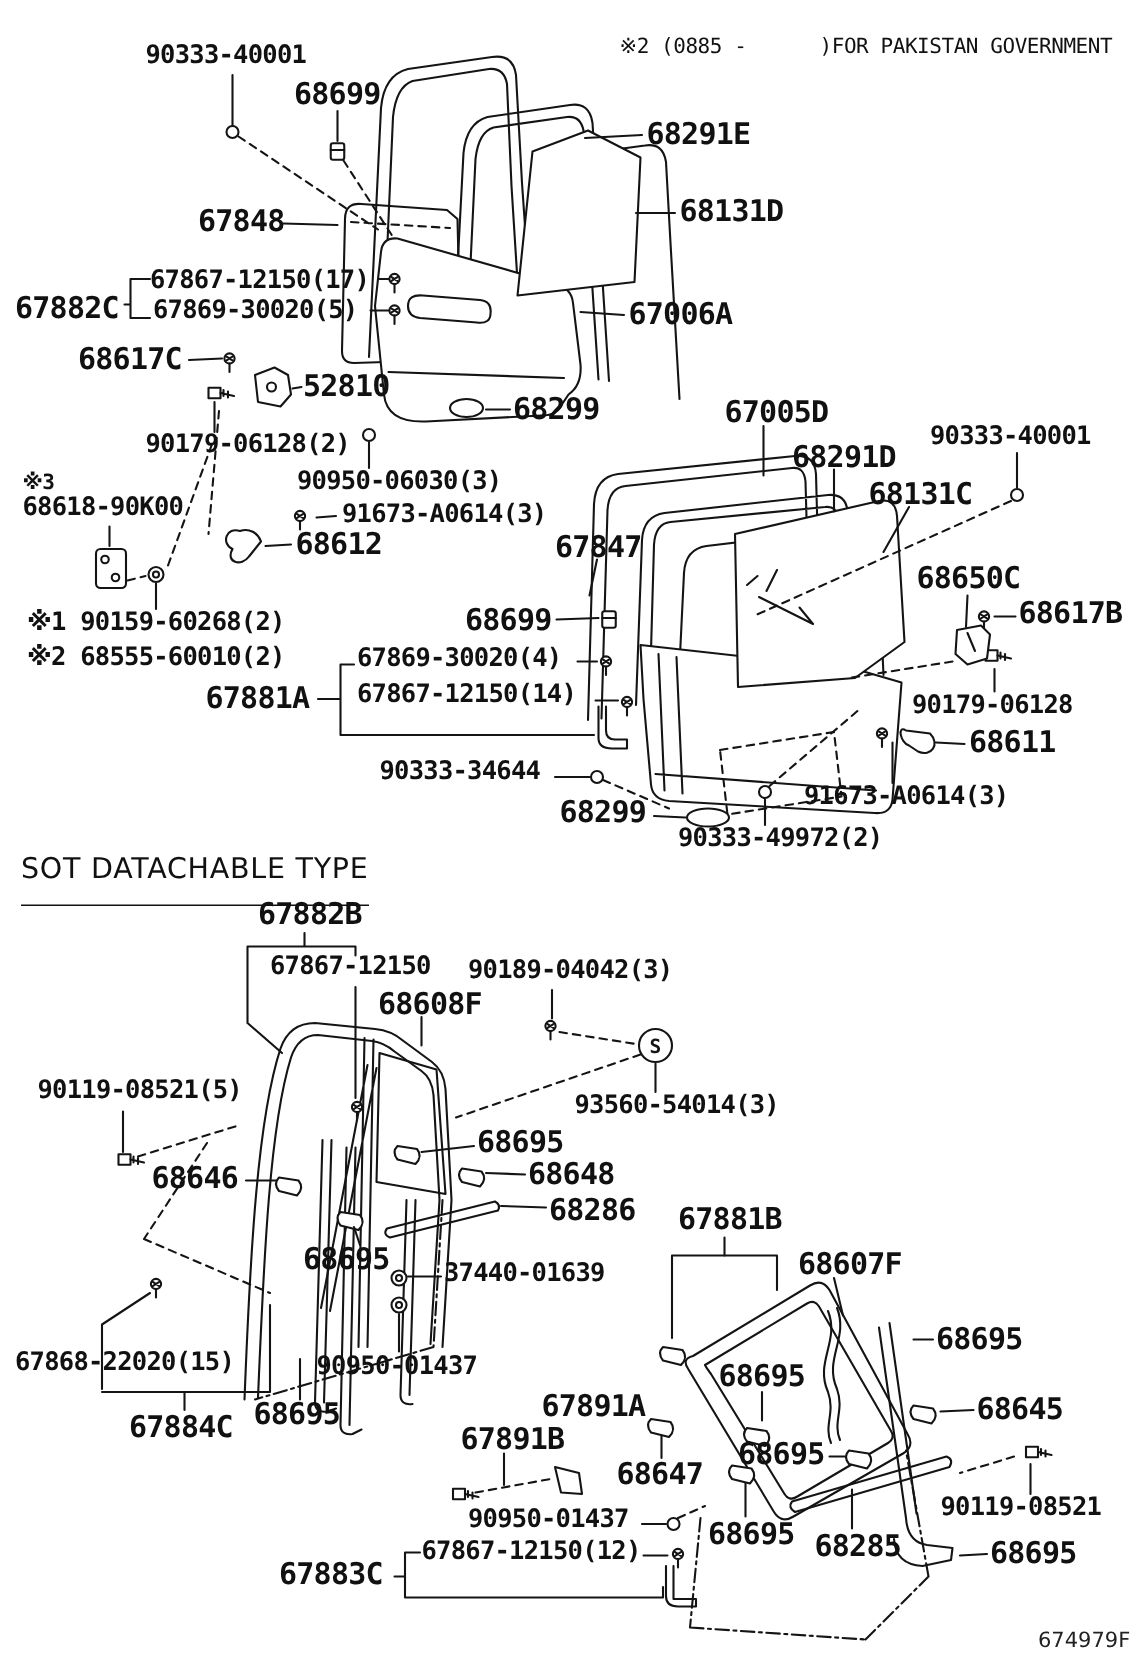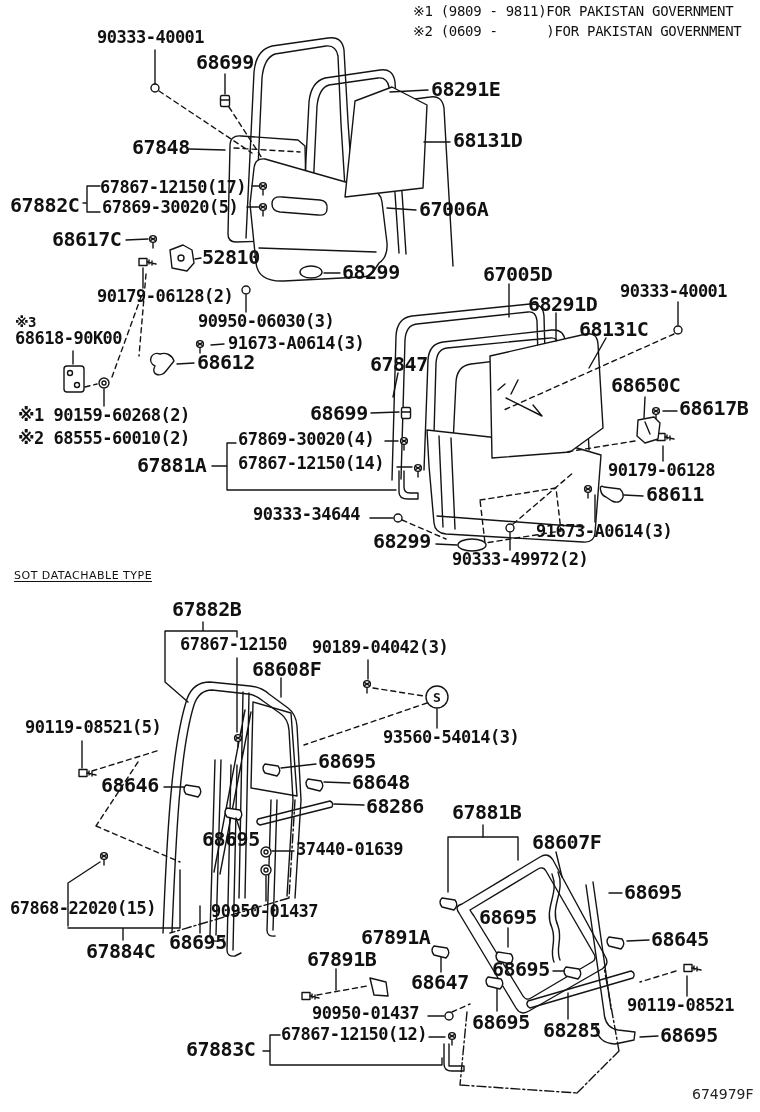--- a/index.html
+++ b/index.html
@@ -4,22 +4,22 @@
 <style>
   html,body{margin:0;padding:0;background:#fff;}
   .stage{position:relative;width:760px;height:1112px;background:#fff;overflow:hidden;
          font-family:"DejaVu Sans Mono","DejaVu Sans",monospace;color:#111;}
   svg.art{position:absolute;left:0;top:0;}
   .pl{position:absolute;font-weight:bold;font-size:17px;line-height:1;
       letter-spacing:-0.5px;white-space:pre;color:#111;}
   .pl.lg{font-size:20px;}
   .pl.xs{font-size:14px;}
   .note{position:absolute;font-size:14px;line-height:1;white-space:pre;letter-spacing:-0.3px;color:#111;}
-  .heading{position:absolute;font-family:"DejaVu Sans",sans-serif;font-size:11px;line-height:1;
-           letter-spacing:0.5px;border-bottom:1.5px solid #111;padding-bottom:0;color:#111;}
+  .heading{position:absolute;font-family:"DejaVu Sans",sans-serif;font-size:19px;line-height:1;
+           letter-spacing:0.5px;border-bottom:1.5px solid #111;padding-bottom:14px;color:#111;}
   .code{position:absolute;font-family:"DejaVu Sans",sans-serif;font-size:14px;color:#222;}
 </style>
 </head>
 <body>
 
 <div class="stage">
 
 <svg class="art" width="760" height="1112" viewBox="0 0 760 1112" fill="none" stroke="#141414" stroke-width="1.4" stroke-linecap="round" stroke-linejoin="round">
   <defs>
     <g id="ballg">
@@ -153,22 +153,21 @@
     <path stroke-dasharray="5 4" d="M317,995 L367,986 M452,1012 L470,1004 M676,971 L640,982"></path>
   </g>
 
   <g>
     <path d="M100,186 L87,186 L87,212 L100,212 M87,203 L83,203 M212,466 L227,466 M227,443 L227,490 M227,443 L236,443 M227,490 L396,490 M203,622 L203,631 M165,631 L237,631 M165,631 L165,682 M165,682 L188,702 M237,631 L237,637 M68,928 L180,928 M180,928 L180,870 M123,928 L123,940 M263,1051 L270,1051 M270,1035 L270,1065 M270,1035 L280,1035 M270,1065 L442,1065 M442,1065 L442,1058 M448,837 L518,837 M448,837 L448,892 M518,837 L518,860"></path>
   </g>
 
   <text x="437" y="702" text-anchor="middle" font-size="13" font-weight="bold" font-family="DejaVu Sans Mono, monospace" fill="#141414" stroke="none">S</text>
 </svg>
 
-<div class="note" style="left:413px;top:4px">※1 (9809 - 9811)FOR PAKISTAN GOVERNMENT</div>
-<div class="note" style="left:413px;top:24px">※2 (0609 -      )FOR PAKISTAN GOVERNMENT</div>
+<div class="note" style="left:413px;top:24px">※2 (0885 -      )FOR PAKISTAN GOVERNMENT</div>
 
 <div class="heading" style="left:14px;top:570px">SOT DATACHABLE TYPE</div>
 <div class="code" style="left:692px;top:1086px">674979F</div>
 
 <div class="pl sm" style="left:97px;top:29px">90333-40001</div>
 <div class="pl lg" style="left:196px;top:52px">68699</div>
 <div class="pl lg" style="left:431px;top:79px">68291E</div>
 <div class="pl lg" style="left:453px;top:130px">68131D</div>
 <div class="pl lg" style="left:132px;top:137px">67848</div>
 <div class="pl" style="left:100px;top:179px">67867-12150(17)</div>

